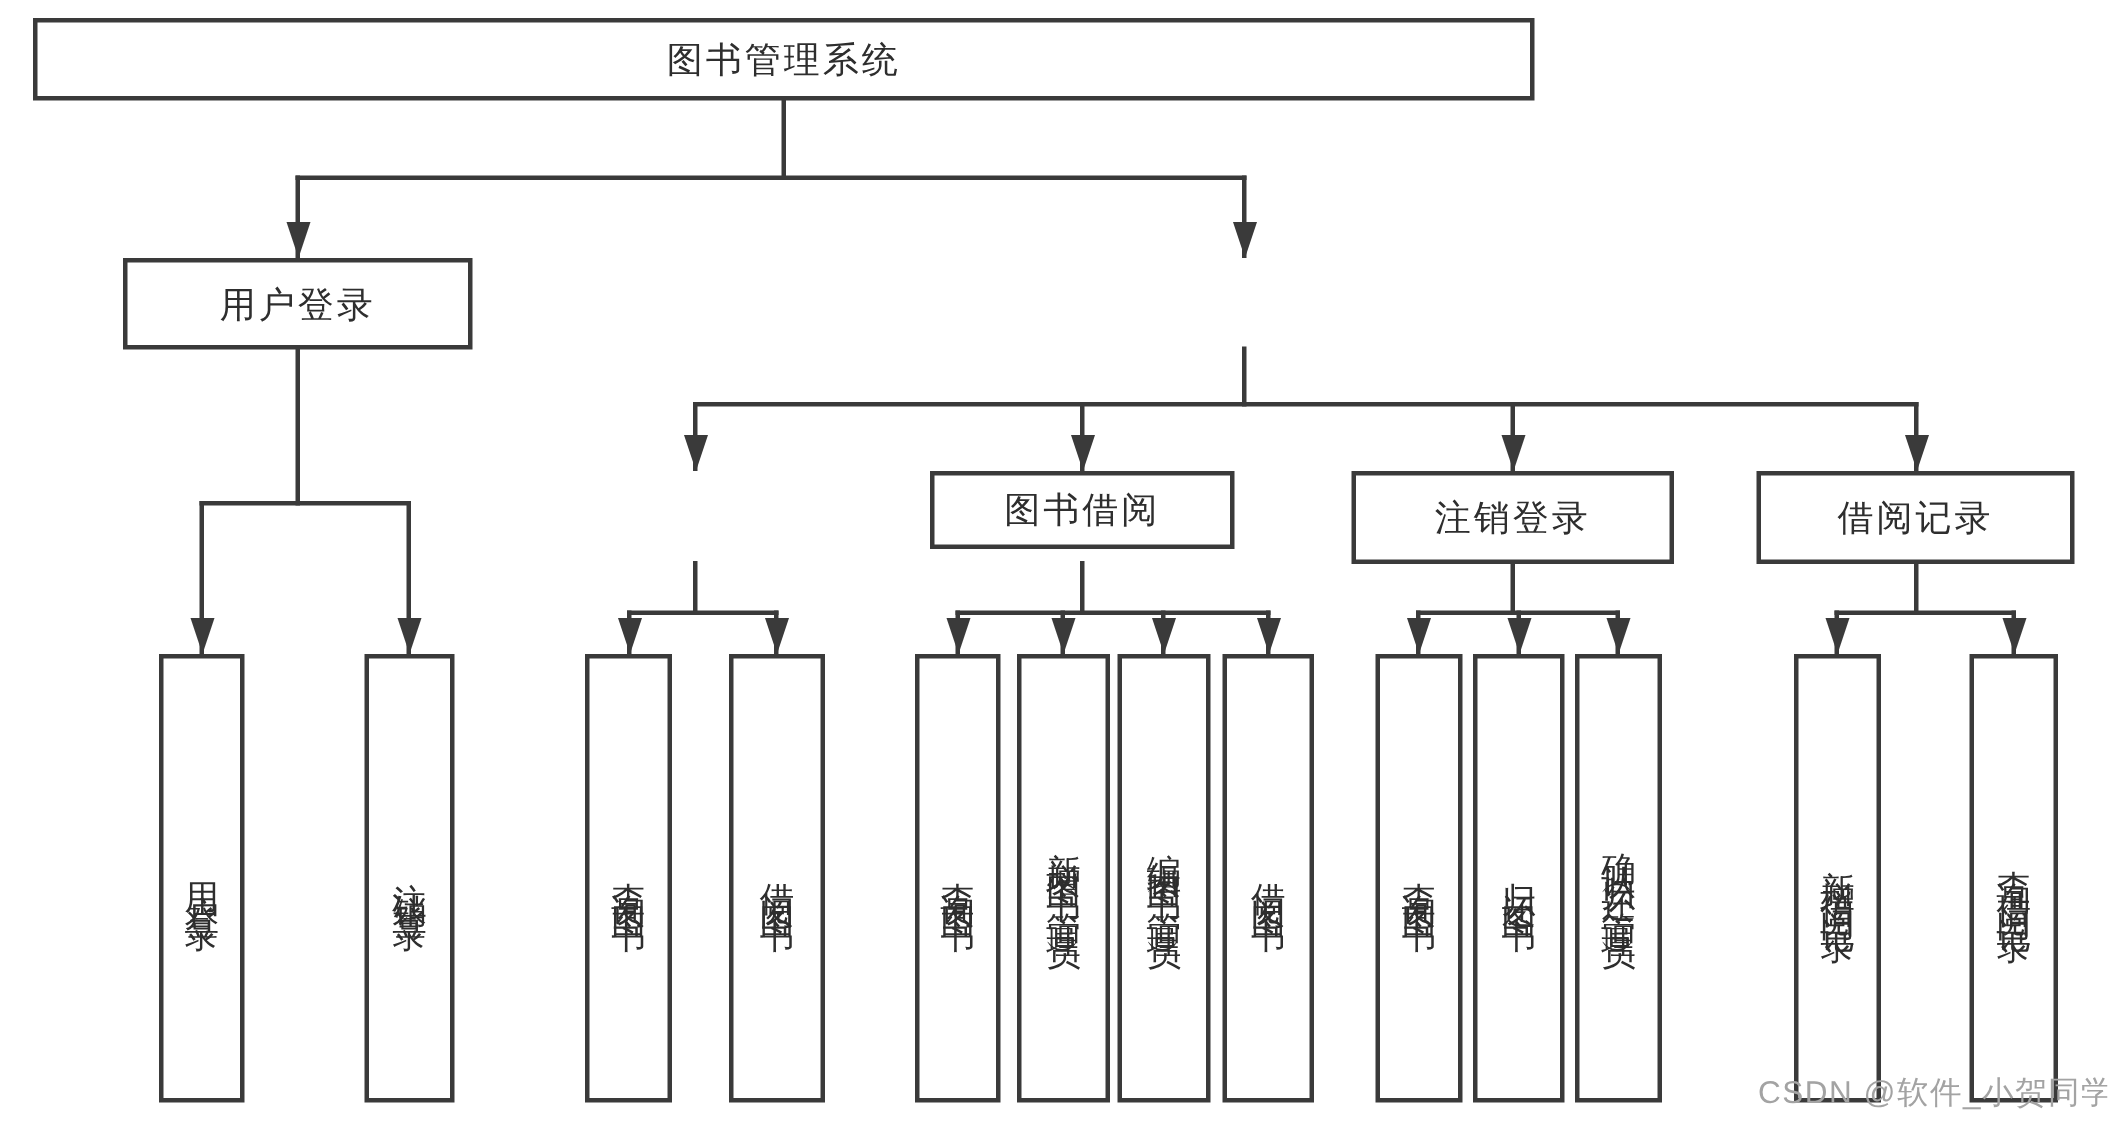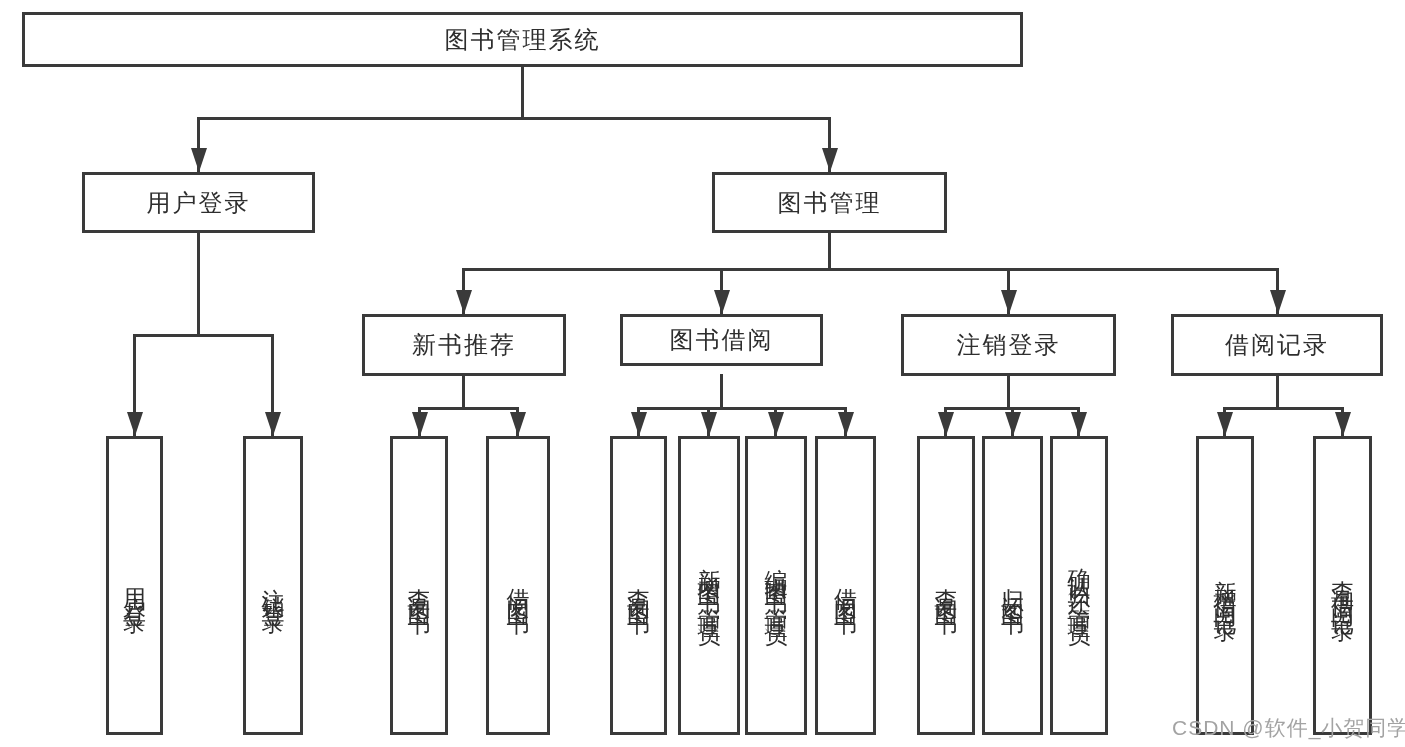--- a/index.html
+++ b/index.html
@@ -42,27 +42,21 @@
 
 <div class="stage">
 
   <div class="box h" style="left:22px;top:12px;width:1001px;height:55px;">
     <span>图书管理系统</span>
   </div>
 
   <div class="box h" style="left:82px;top:172px;width:233px;height:61px;">
     <span>用户登录</span>
   </div>
-  <div class="box h" style="left:712px;top:172px;width:235px;height:61px;">
-    <span>图书管理</span>
-  </div>
 
-  <div class="box h" style="left:362px;top:314px;width:204px;height:62px;">
-    <span>新书推荐</span>
-  </div>
   <div class="box h" style="left:620px;top:314px;width:203px;height:52px;">
     <span>图书借阅</span>
   </div>
   <div class="box h" style="left:901px;top:314px;width:215px;height:62px;">
     <span>注销登录</span>
   </div>
   <div class="box h" style="left:1171px;top:314px;width:212px;height:62px;">
     <span>借阅记录</span>
   </div>
 

